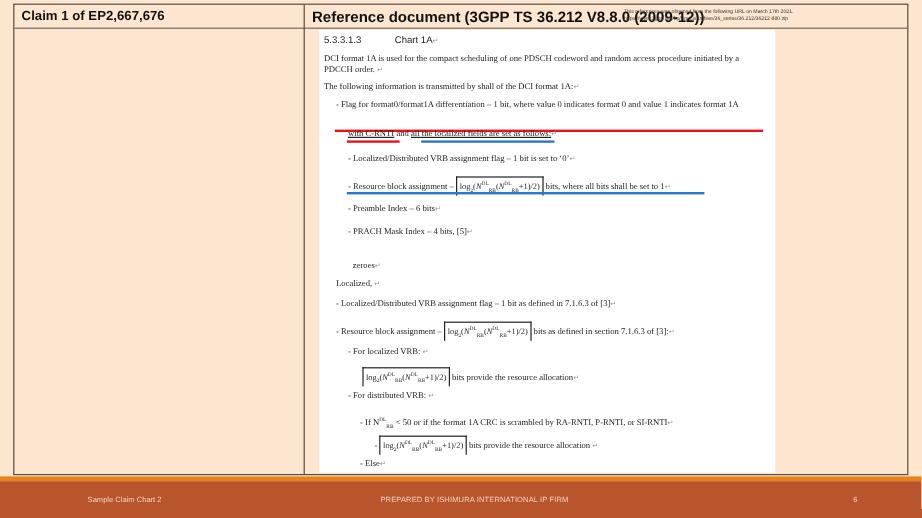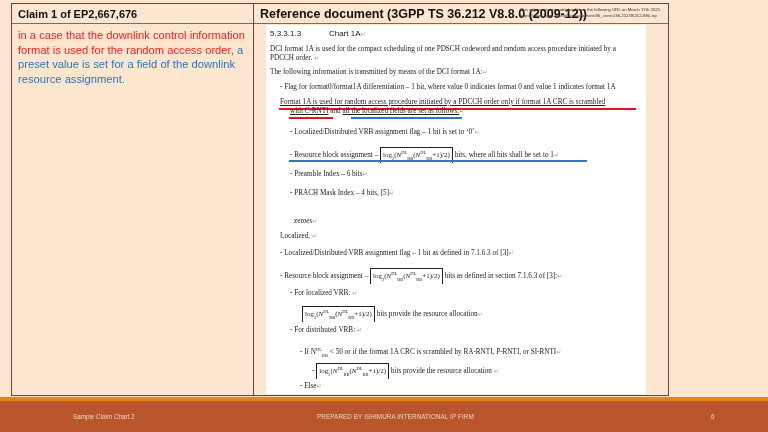--- a/index.html
+++ b/index.html
@@ -7,21 +7,21 @@
     body {
       background: #fce6cf;
       font-family: "Liberation Sans", sans-serif;
       position: relative;
     }
     .slide { position: absolute; left: 0; top: 0; width: 768px; height: 432px; background: #fce6cf; }
 
     .claim-table {
       position: absolute;
       left: 11px; top: 3px;
-      width: 658px; height: 393px;
+      width: 746px; height: 393px;
       border: 1px solid #5a4a40;
     }
     .header-row {
       position: absolute; left: 0; top: 0; width: 100%; height: 20px;
       border-bottom: 1px solid #7a6a60;
     }
     .col-divider {
       position: absolute; left: 241px; top: 0; width: 1px; height: 100%;
       background: #5a4a40;
     }
@@ -88,38 +88,34 @@
     <div class="header-row"></div>
     <div class="col-divider"></div>
 
     <div class="hdr-left">Claim 1 of EP2,667,676</div>
     <div class="hdr-right">Reference document  (3GPP TS 36.212 V8.8.0 (2009-12))</div>
     <div class="hdr-note">
       <div>This references was obtained from the following URL on March 17th 2021.</div>
       <div>https://www.3gpp.org/ftp/Specs/archive/36_series/36.212/36212-880.zip</div>
     </div>
 
-    <div class="claim-text">
-      <span class="claim-red">in a case that the downlink control information format is used for the random access order,</span><span class="claim-blue"> a preset value is set for a field of the downlink resource assignment.</span>
-    </div>
 
     <div class="ref-box">
       <div class="line" style="left:4px; top:4px;">
         <span class="sec-num">5.3.3.1.3</span>
         <span class="sec-title" style="margin-left:26px;">Chart 1A</span><span class="pm">↵</span>
       </div>
 
       <div class="line" style="left:4px; top:20px;">DCI format 1A is used for the compact scheduling of one PDSCH codeword and random access procedure initiated by a</div>
       <div class="line" style="left:4px; top:29px;"><span>PDCCH order.</span> <span class="pm">↵</span></div>
 
-      <div class="line" style="left:4px; top:43px;"><span>The following information is transmitted by means of the DCI format 1A:</span><span class="pm">↵</span></div>
+      <div class="line" style="left:4px; top:43px;"><span>The following information is transmitted by shall of the DCI format 1A:</span><span class="pm">↵</span></div>
 
       <div class="line" style="left:14px; top:58px;">- Flag for format0/format1A differentiation – 1 bit, where value 0 indicates format 0 and value 1 indicates format 1A</div>
 
-      <div class="line u" style="left:14px; top:73px;">Format 1A is used for random access procedure initiated by a PDCCH order only if format 1A CRC is scrambled</div>
       <div class="ul-red" style="left:13px; top:83px; width:357px;"></div>
       <div class="line" style="left:24px; top:82px;"><span class="u">with C-RNTI</span><span> and </span><span class="u">all the localized fields are set as follows:</span><span class="pm">↵</span></div>
       <div class="ul-red" style="left:23px; top:92px; width:44px;"></div>
       <div class="ul-blue" style="left:85px; top:92px; width:111px;"></div>
 
       <div class="line" style="left:24px; top:103px;"><span>- Localized/Distributed VRB assignment flag – 1 bit is set to ‘0’</span><span class="pm">↵</span></div>
 
       <div class="line" style="left:24px; top:122px;">
         <span>- Resource block assignment –</span>
         <span class="ceil"><span>log</span><sub class="s">2</sub>(<i>N</i><sup class="s">DL</sup><sub class="s">RB</sub>(<i>N</i><sup class="s">DL</sup><sub class="s">RB</sub>+1)/2)</span>

